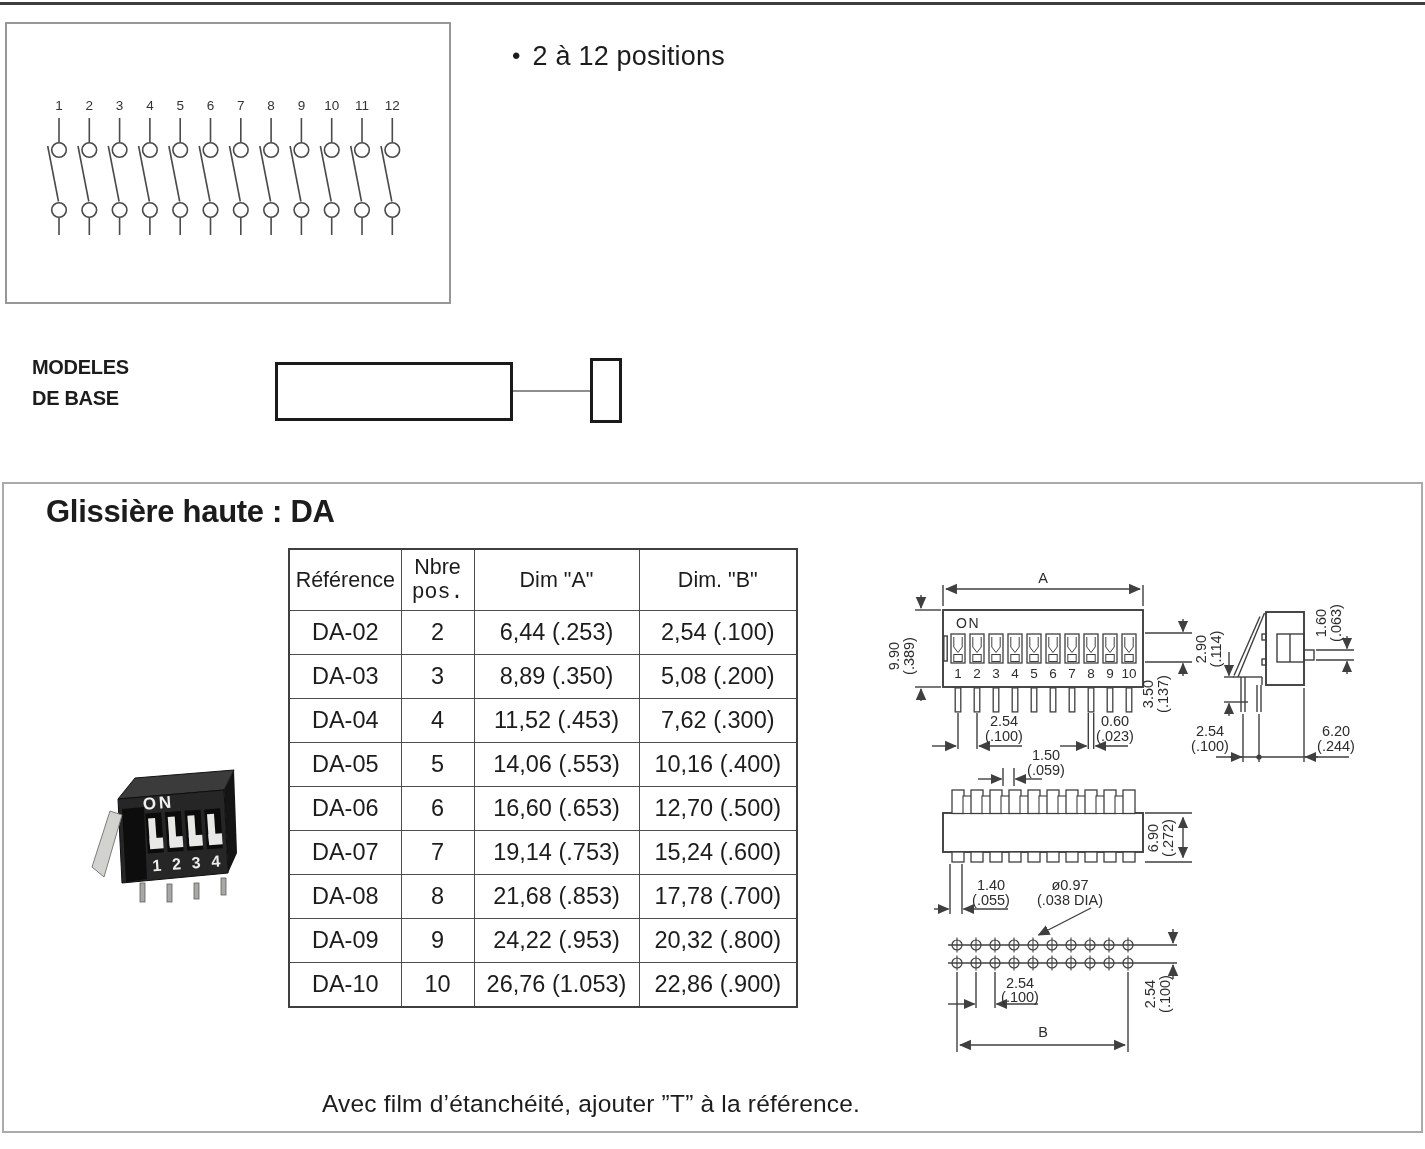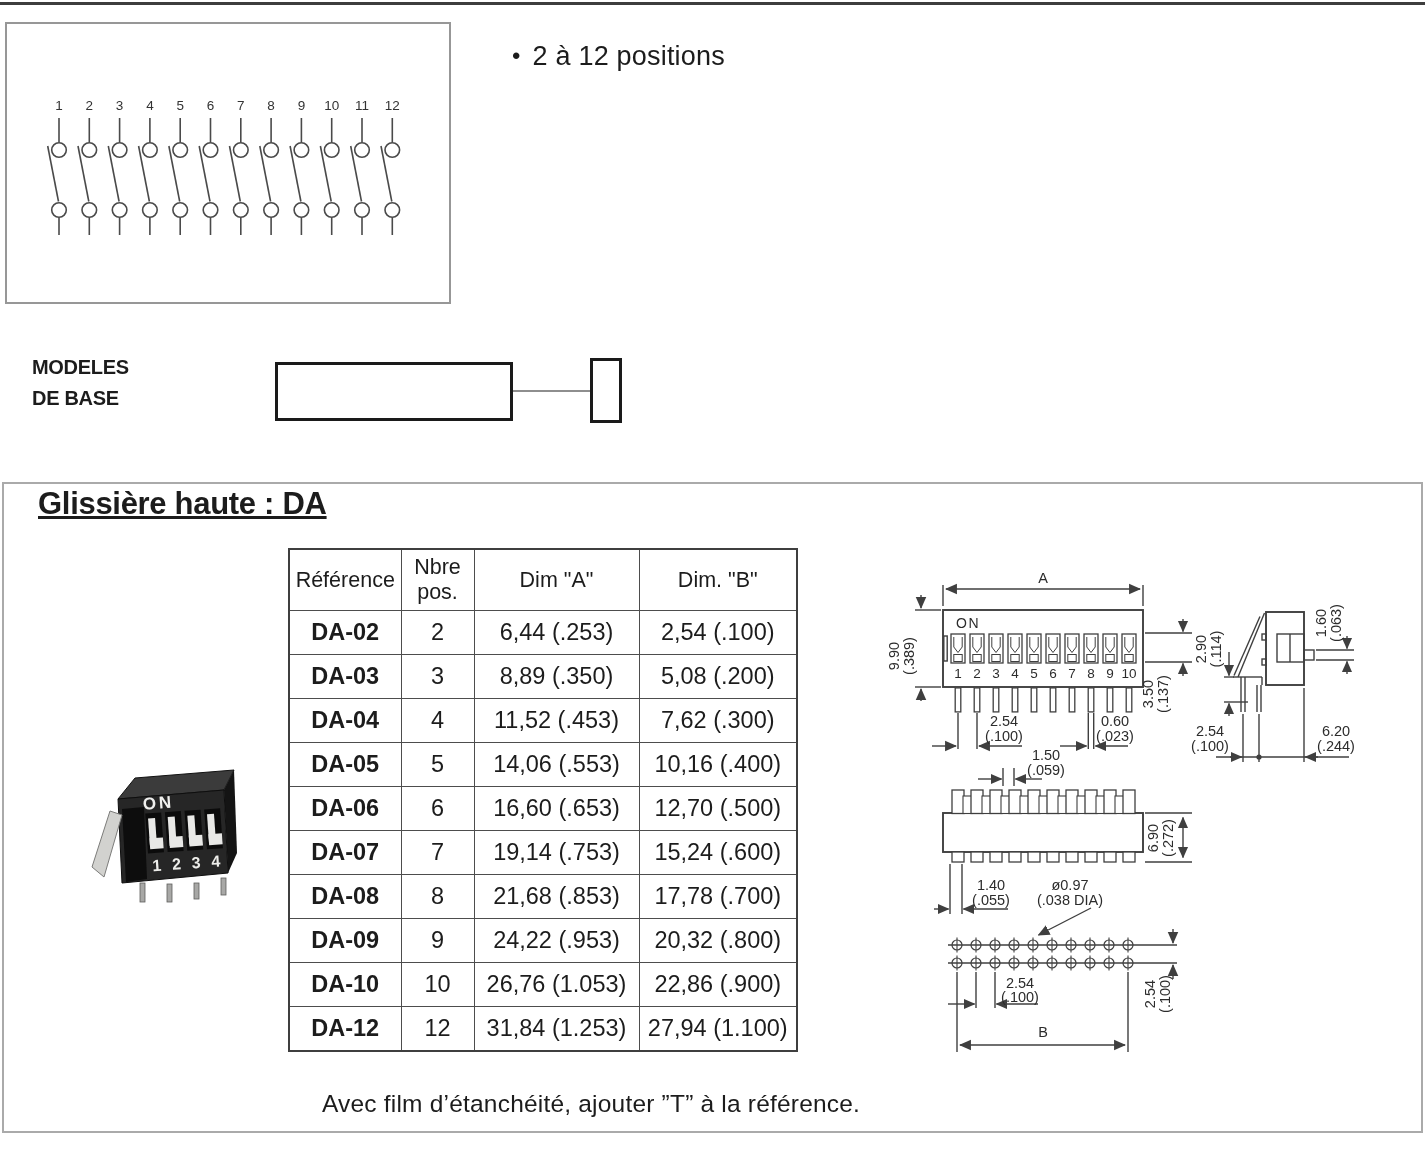--- a/index.html
+++ b/index.html
@@ -26,21 +26,21 @@
   .section-box { position:absolute; left:2px; top:482px; width:1421px; height:651px;
                  border:2px solid #aaaaaa; box-sizing:border-box; }
   .section-title { position:absolute; left:34px; top:2px; font-size:31px; font-weight:bold; letter-spacing:-0.3px; }
 
   table.dims { position:absolute; left:284px; top:64px; border-collapse:collapse;
                table-layout:fixed; font-size:23px; }
   table.dims th, table.dims td { border:1.6px solid #4d4d4d; text-align:center; padding:0; }
   table.dims { border:2.5px solid #3f3f3f; }
   table.dims th { font-weight:normal; font-size:21.5px; height:60px; }
   table.dims td { height:43px; font-size:23.5px; }
-  table.dims td.ref { font-weight:bold; }
+  table.dims td.ref { font-weight:normal; }
   .c-ref { width:112px; } .c-pos { width:73px; } .c-a { width:165px; } .c-b { width:158px; }
 
   .footnote { position:absolute; left:318px; top:606px; font-size:24.5px; letter-spacing:0.2px; }
 
   svg.overlay { position:absolute; }
   .ln  { stroke:#3f3f3f; stroke-width:1.4; fill:none; }
   .ln2 { stroke:#3f3f3f; stroke-width:1.9; fill:none; }
   .dim { font-size:14.5px; fill:#2c2c2c; }
 </style>
 </head>
@@ -135,35 +135,35 @@
 
   <div class="models-label">
     <div>MODELES</div>
     <div>DE BASE</div>
   </div>
   <div class="rect-large"></div>
   <div class="connector"></div>
   <div class="rect-small"></div>
 
   <div class="section-box">
-    <h2 class="section-title" style="margin:0;text-decoration:underline;">Glissière haute : DA</h2>
+    <h2 class="section-title" style="margin:8px;">Glissière haute : DA</h2>
 
     <table class="dims">
       <colgroup>
           <col class="c-ref">
           <col class="c-pos">
           <col class="c-a">
           <col class="c-b">
         </colgroup>
       <thead>
         <tr>
           <th>Référence</th>
           <th>
             <div style="line-height:25px;">Nbre</div>
-            <div style="line-height:25px;">pos.</div>
+            <div style="line-height:25px;font-family:Liberation Mono, monospace;">pos.</div>
           </th>
           <th>Dim "A"</th>
           <th>Dim. "B"</th>
         </tr>
       </thead>
       <tbody id="tbody">
           <tr>
             <td class="ref">DA-02</td>
             <td>2</td>
             <td>6,44 (.253)</td>
@@ -209,26 +209,20 @@
             <td class="ref">DA-09</td>
             <td>9</td>
             <td>24,22 (.953)</td>
             <td>20,32 (.800)</td>
           </tr>
           <tr>
             <td class="ref">DA-10</td>
             <td>10</td>
             <td>26,76 (1.053)</td>
             <td>22,86 (.900)</td>
-          </tr>
-          <tr>
-            <td class="ref">DA-12</td>
-            <td>12</td>
-            <td>31,84 (1.253)</td>
-            <td>27,94 (1.100)</td>
           </tr>
         </tbody>
     </table>
 
     <div class="footnote">Avec film d’étanchéité, ajouter ”T” à la référence.</div>
   </div>
 
   <svg class="overlay" style="left:88px; top:753px;" width="165" height="164" viewBox="0 0 165 164">
     <polygon points="30,46 136,37 146,17 47,25" fill="#3b3b3b" stroke="#121212" stroke-width="1"></polygon>
     <polygon points="136,37 146,17 149,100 140,120" fill="#141414"></polygon>

